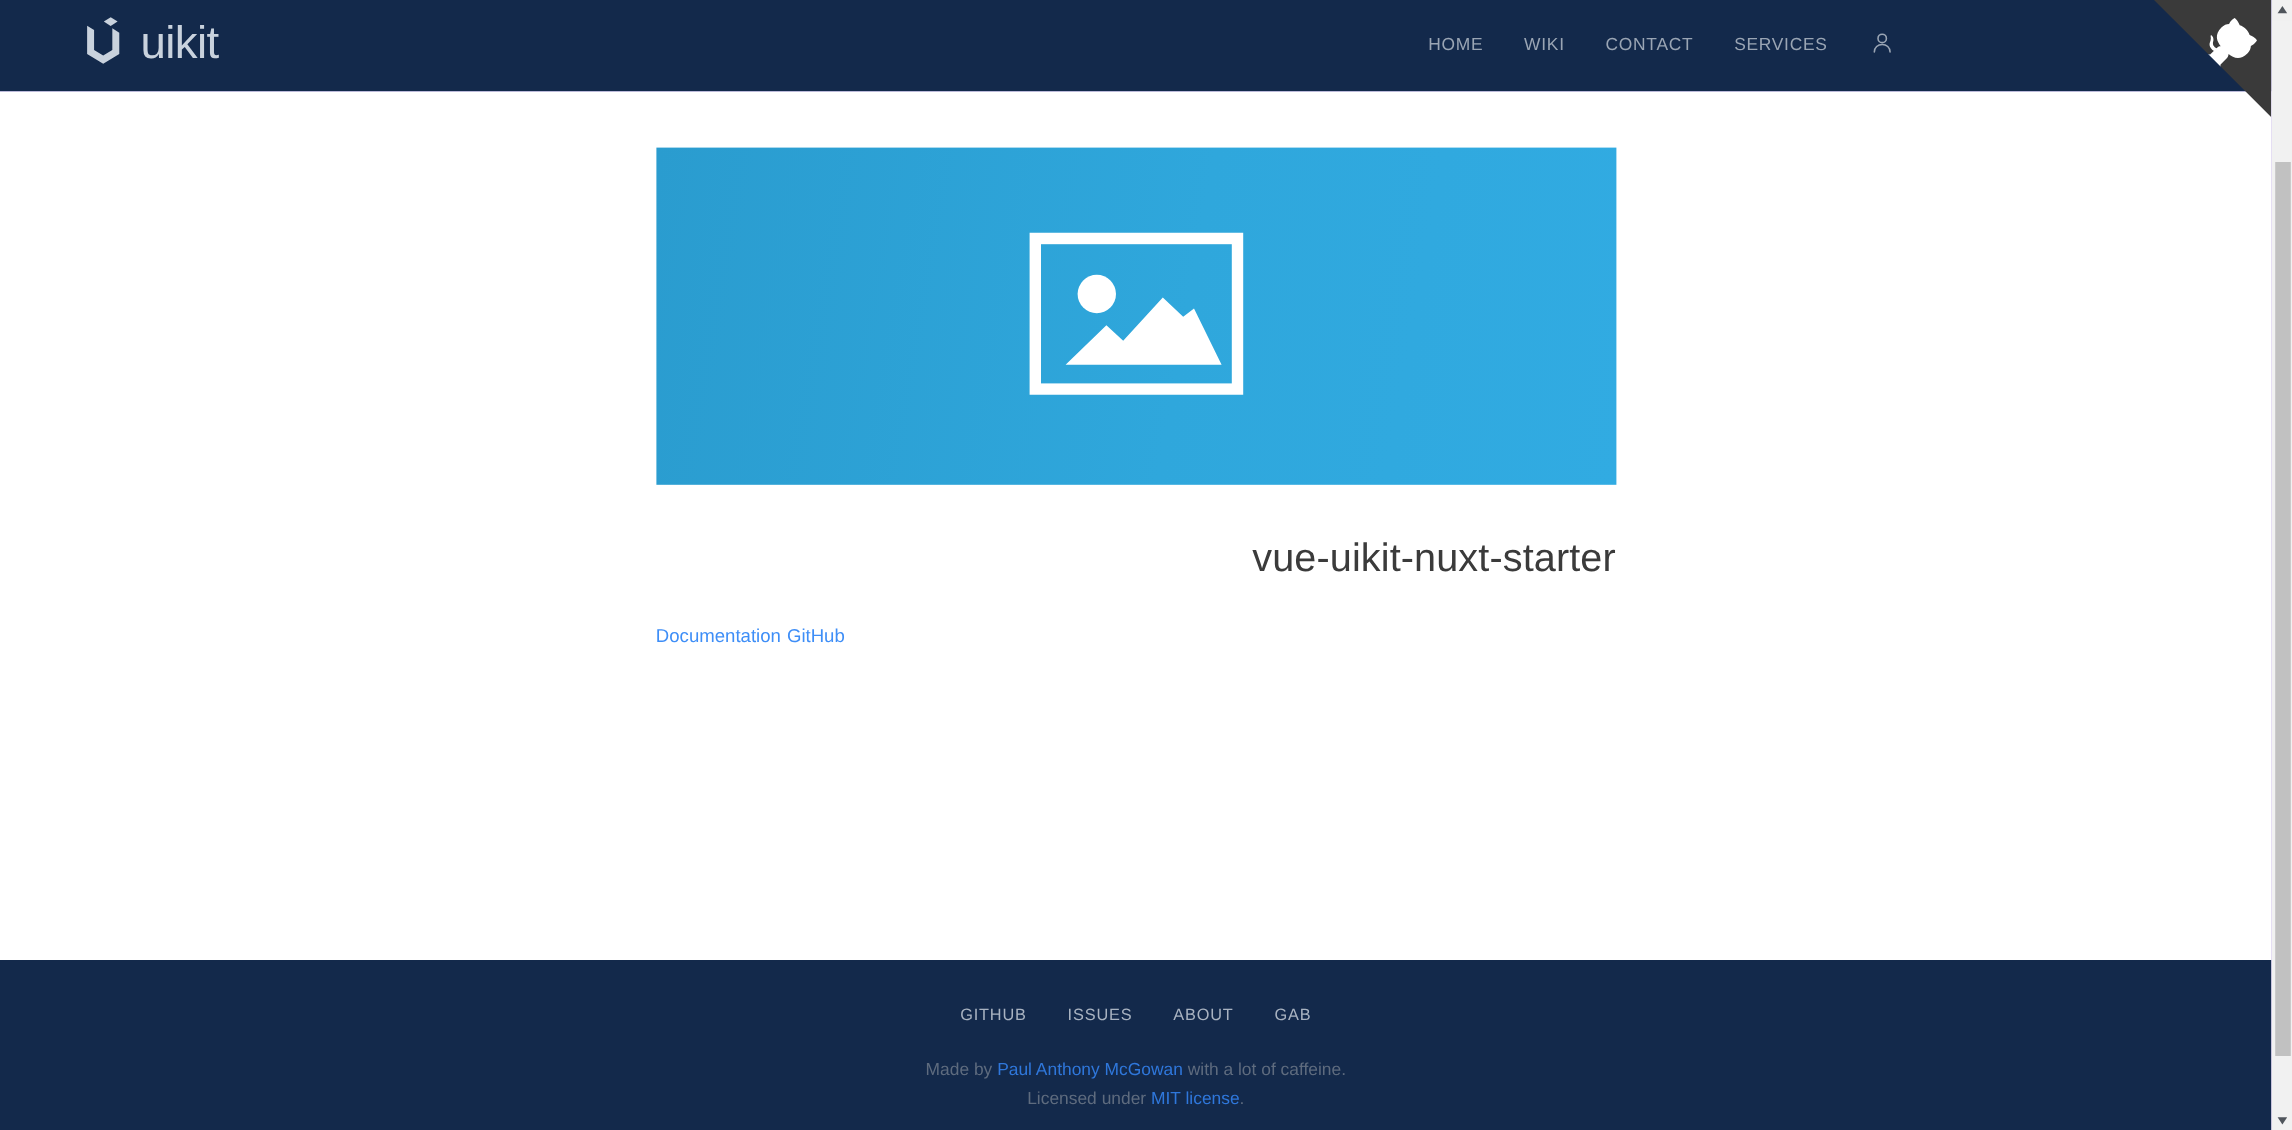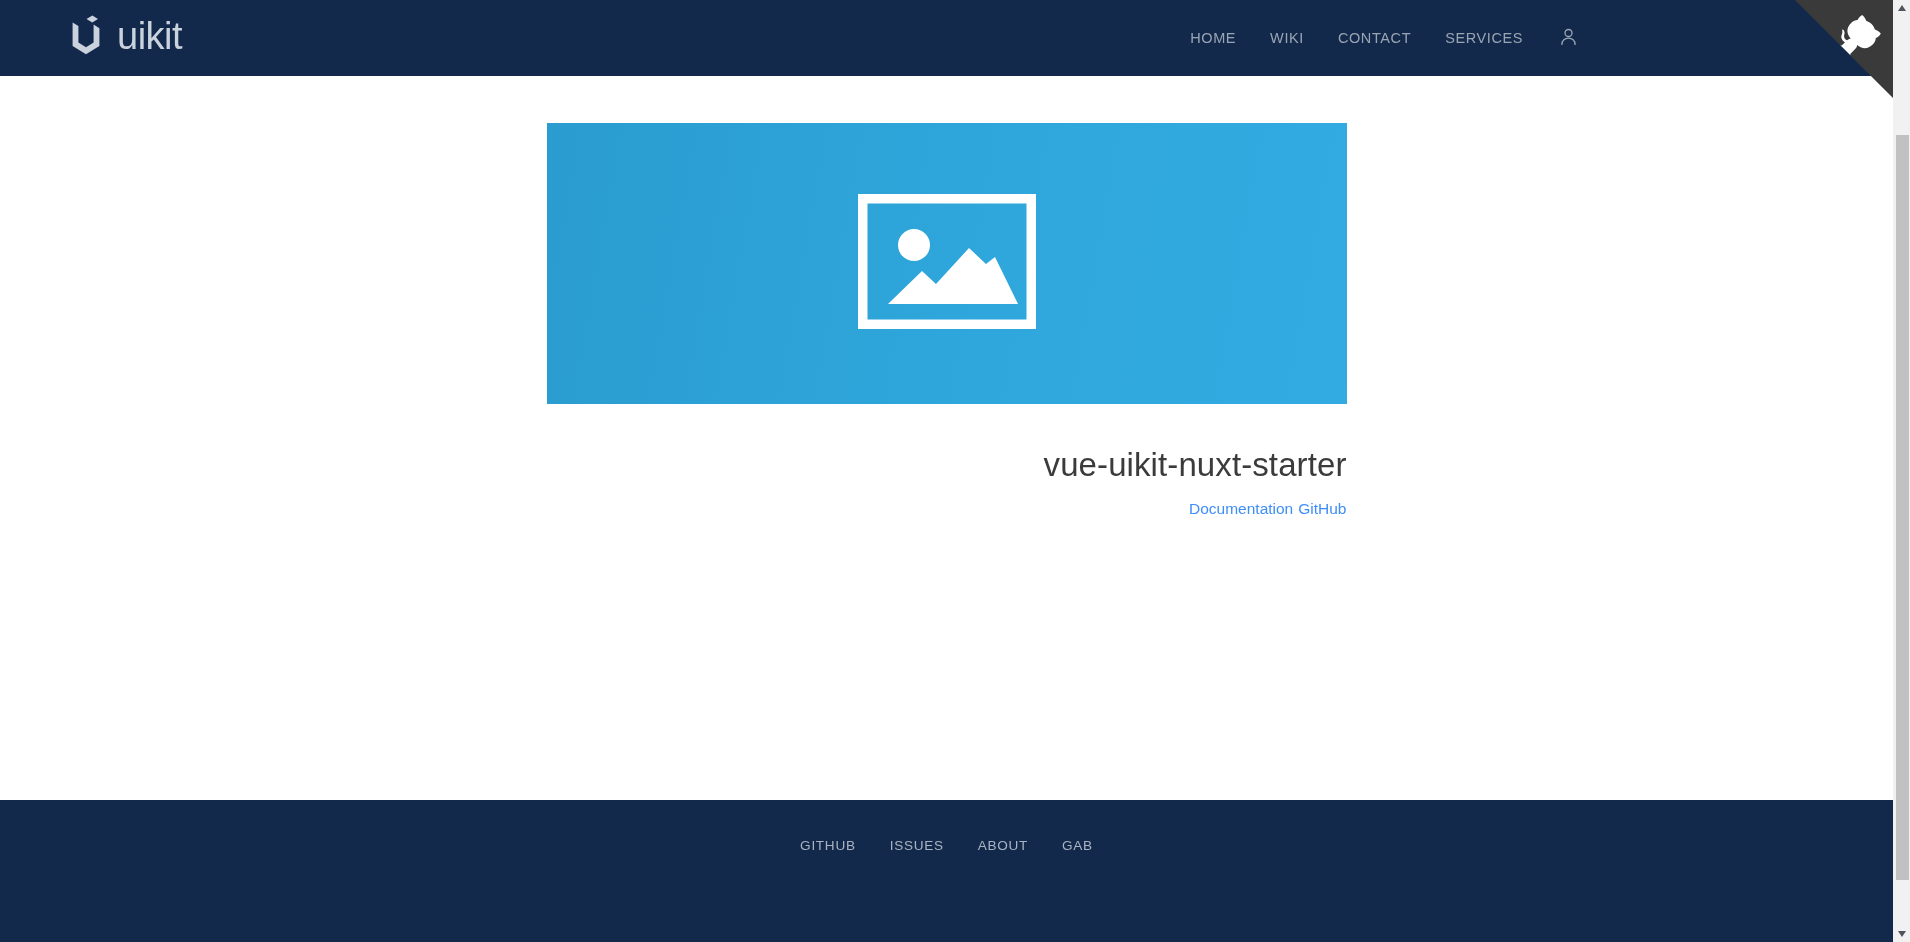--- a/index.html
+++ b/index.html
@@ -129,22 +129,22 @@
   .hero-title {
     text-align: right;
     font-size: 33px;
     font-weight: 400;
     color: #3B3B3B;
     margin-top: 42px;
     letter-spacing: 0.1px;
   }
 
   .hero-links {
-    text-align: right;
-    margin-top: 16px;
+    text-align: left;
+    margin-top: 38px;
     font-size: 15.5px;
   }
 
   .hero-links a {
     color: #3E8EF7;
     text-decoration: none;
     cursor: pointer;
   }
   .hero-links .sep { display: inline-block; width: 5px; }
 
@@ -305,20 +305,28 @@
 
     <footer class="footer">
 
       <nav class="footer-nav">
         <a href="#">GITHUB</a>
         <a href="#">ISSUES</a>
         <a href="#">ABOUT</a>
         <a href="#">GAB</a>
       </nav>
 
+      <div class="footer-text">
+        <div>
+          <span>Made by </span><a href="#">Paul Anthony McGowan</a><span> with a lot of caffeine.</span>
+        </div>
+        <div>
+          <span>Licensed under </span><a href="#">MIT license</a><span>.</span>
+        </div>
+      </div>
 
     </footer>
 
   </div>
 
   <div class="scrollbar">
     <div class="sb-btn up">
       <span class="sb-arrow"></span>
     </div>
     <div class="sb-thumb"></div>

